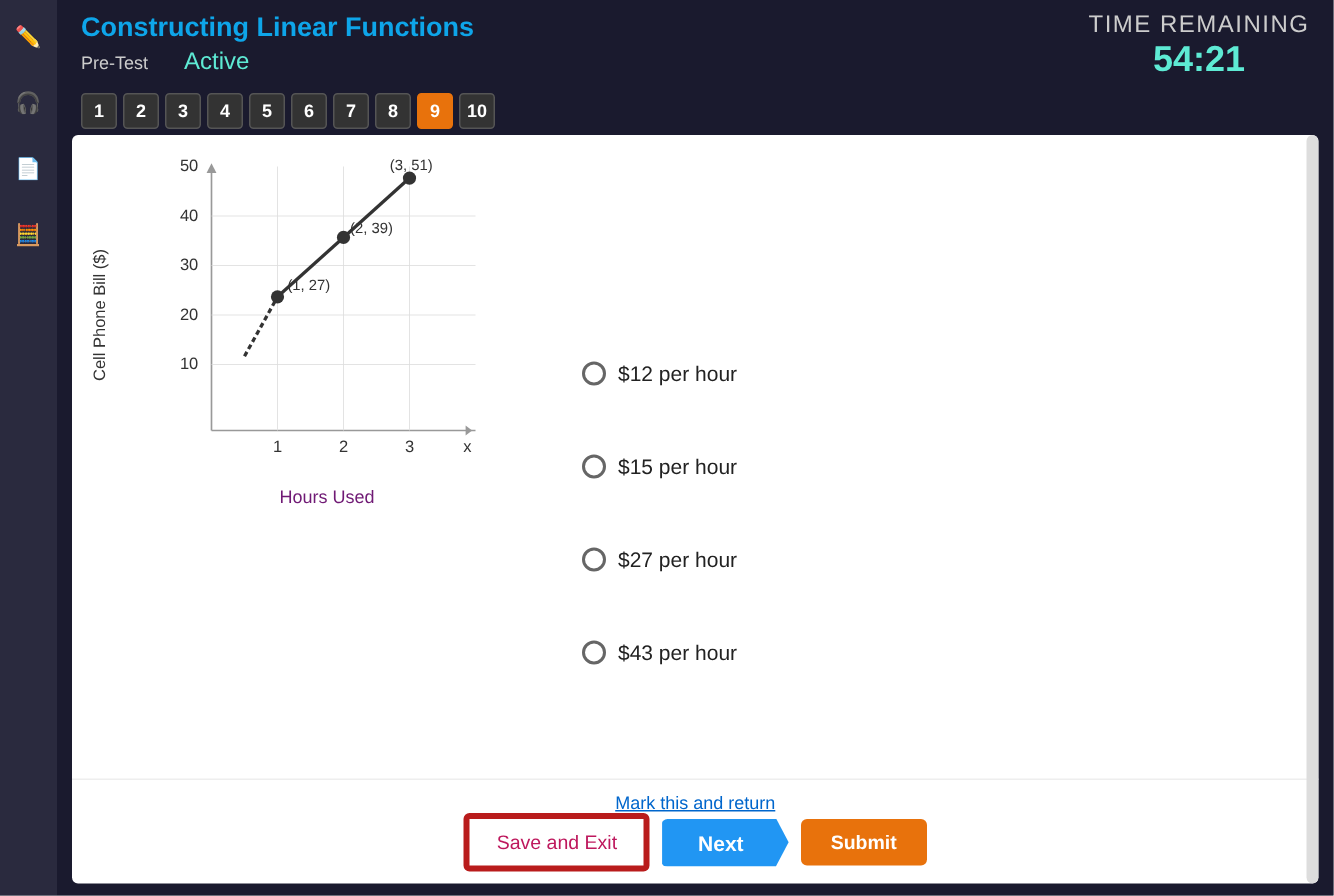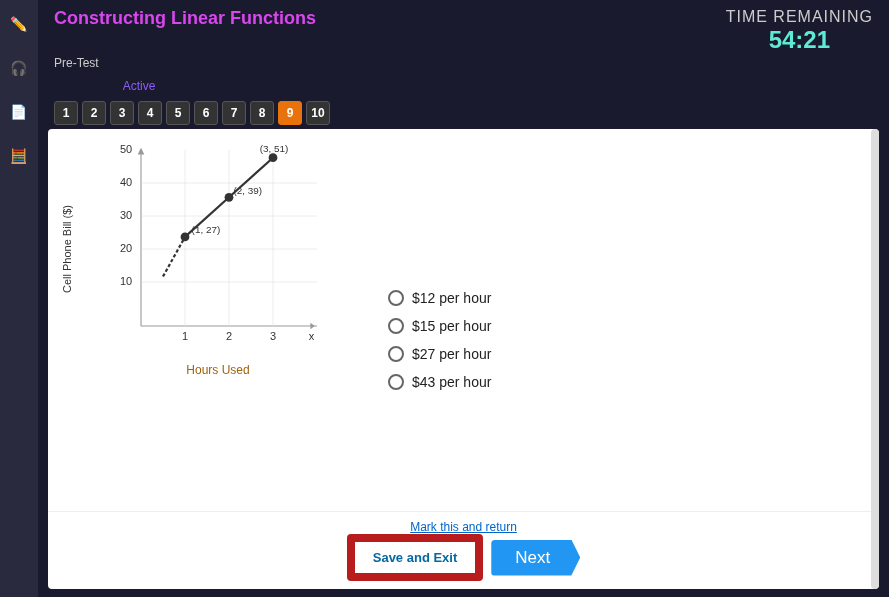--- a/index.html
+++ b/index.html
@@ -47,38 +47,37 @@
       flex-direction: column;
       background: #1a1a2e;
     }
     .top-bar {
       display: flex;
       justify-content: space-between;
       align-items: flex-start;
       padding: 8px 16px 4px 16px;
     }
     .title-section h1 {
-      color: #d946ef;
+      color: #0ea5e9;
       font-size: 18px;
       font-weight: bold;
     }
     .subtitle-row {
       display: flex;
       align-items: center;
       gap: 24px;
       margin-top: 4px;
     }
     .pre-test-label {
       color: #ccc;
       font-size: 12px;
     }
     .active-label {
-      color: #8b5cf6;
-      font-size: 12px;
-      margin-top: 46px;
+      color: #5eead4;
+      font-size: 16px;
     }
     .timer-section {
       text-align: center;
       color: white;
     }
     .timer-label {
       font-size: 16px;
       color: #ccc;
       letter-spacing: 1px;
     }
@@ -145,21 +144,21 @@
       position: relative;
       width: 280px;
       height: 220px;
     }
     .chart-svg {
       width: 280px;
       height: 220px;
     }
     .chart-title {
       font-size: 12px;
-      color: #a16207;
+      color: #701a75;
       margin-top: 4px;
       text-align: center;
     }
     .y-axis-label {
       position: absolute;
       left: -55px;
       top: 50%;
       transform: translateY(-50%) rotate(-90deg);
       font-size: 11px;
       color: #333;
@@ -170,20 +169,21 @@
       flex-direction: column;
       justify-content: center;
       gap: 12px;
       padding-top: 40px;
     }
     .option-row {
       display: flex;
       align-items: center;
       gap: 8px;
       cursor: pointer;
+      margin-top: 34px;
     }
     .radio-circle {
       width: 16px;
       height: 16px;
       border-radius: 50%;
       border: 2px solid #666;
       background: white;
       flex-shrink: 0;
     }
     .option-text {
@@ -204,37 +204,37 @@
       text-decoration: underline;
       cursor: pointer;
     }
     .footer-buttons {
       display: flex;
       gap: 8px;
       align-items: center;
     }
     .btn-save {
       background: white;
-      border: 8px solid #b91c1c;
-      color: #0369a1;
+      border: 4px solid #b91c1c;
+      color: #be185d;
       padding: 8px 18px;
       border-radius: 4px;
       font-size: 13px;
       cursor: pointer;
-      font-weight: 700;
+      font-weight: 400;
     }
     .btn-next {
       background: #2196F3;
       border: none;
       color: white;
       padding: 8px 24px;
       border-radius: 4px;
-      font-size: 17px;
-      cursor: pointer;
-      font-weight: normal;
+      font-size: 14px;
+      cursor: pointer;
+      font-weight: bold;
       clip-path: polygon(0 0, 90% 0, 100% 50%, 90% 100%, 0 100%);
       padding-right: 30px;
     }
     .btn-submit {
       background: #e8720c;
       border: none;
       color: white;
       padding: 8px 20px;
       border-radius: 4px;
       font-size: 13px;
@@ -365,19 +365,20 @@
             </div>
           </div>
         </div>
       </div>
 
       <div class="card-footer">
         <a class="mark-link">Mark this and return</a>
         <div class="footer-buttons">
           <button class="btn-save">Save and Exit</button>
           <button class="btn-next">Next</button>
+          <button class="btn-submit">Submit</button>
         </div>
       </div>
 
       <div class="scrollbar-thumb"></div>
     </div>
   </div>
 </div>
 
 </body></html>

